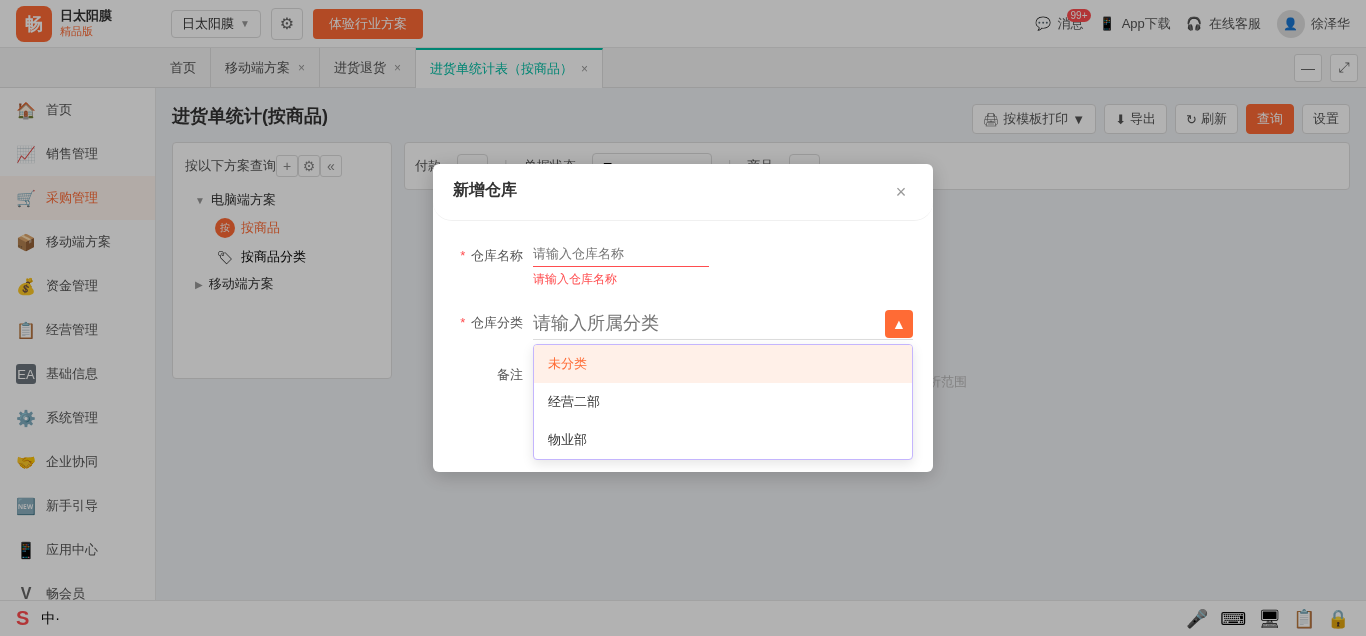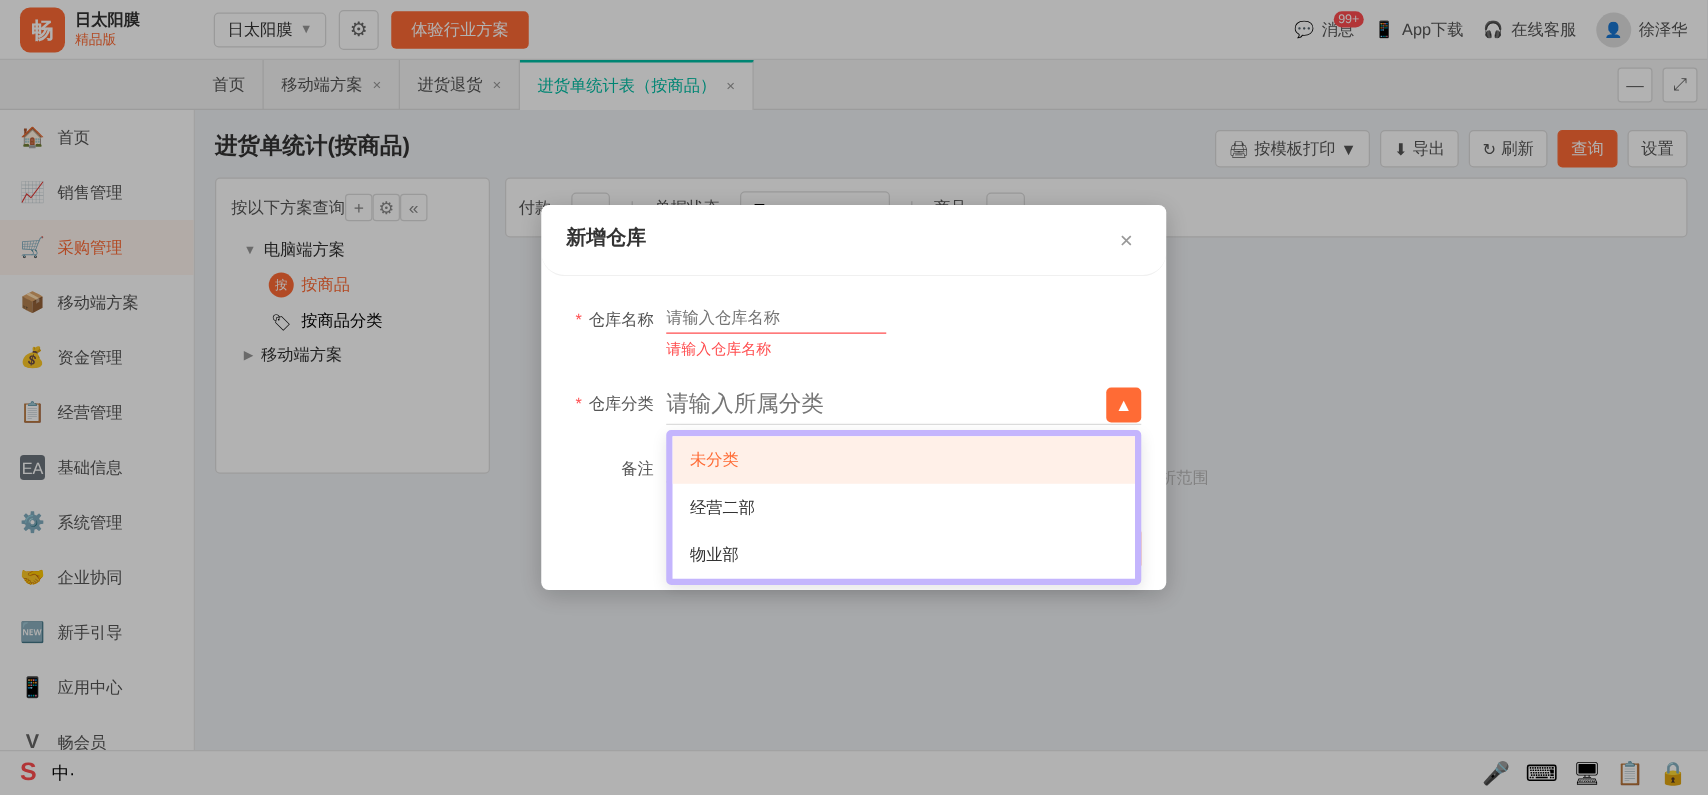--- a/index.html
+++ b/index.html
@@ -253,21 +253,21 @@
       outline: none; background: transparent;
     }
     .dropdown-arrow {
       position: absolute; right: 0; top: 50%; transform: translateY(-50%);
       width: 28px; height: 28px; background: #ff6b35; border-radius: 4px;
       display: flex; align-items: center; justify-content: center;
       color: #fff; cursor: pointer; font-size: 14px;
     }
     .dropdown-list {
       position: absolute; top: 100%; left: 0; right: 0;
-      background: #fff; border: 5px solid #c4b5fd;
+      background: #fff; border: 1px solid #c4b5fd;
       border-radius: 4px; box-shadow: 0 4px 12px rgba(0,0,0,0.1);
       z-index: 200; margin-top: 4px; overflow: hidden;
     }
     .dropdown-item {
       padding: 10px 14px; font-size: 13px; cursor: pointer; color: #333;
     }
     .dropdown-item.selected { background: #fff0e8; color: #ff6b35; }
 
     .modal-footer {
       display: flex; justify-content: flex-end;

